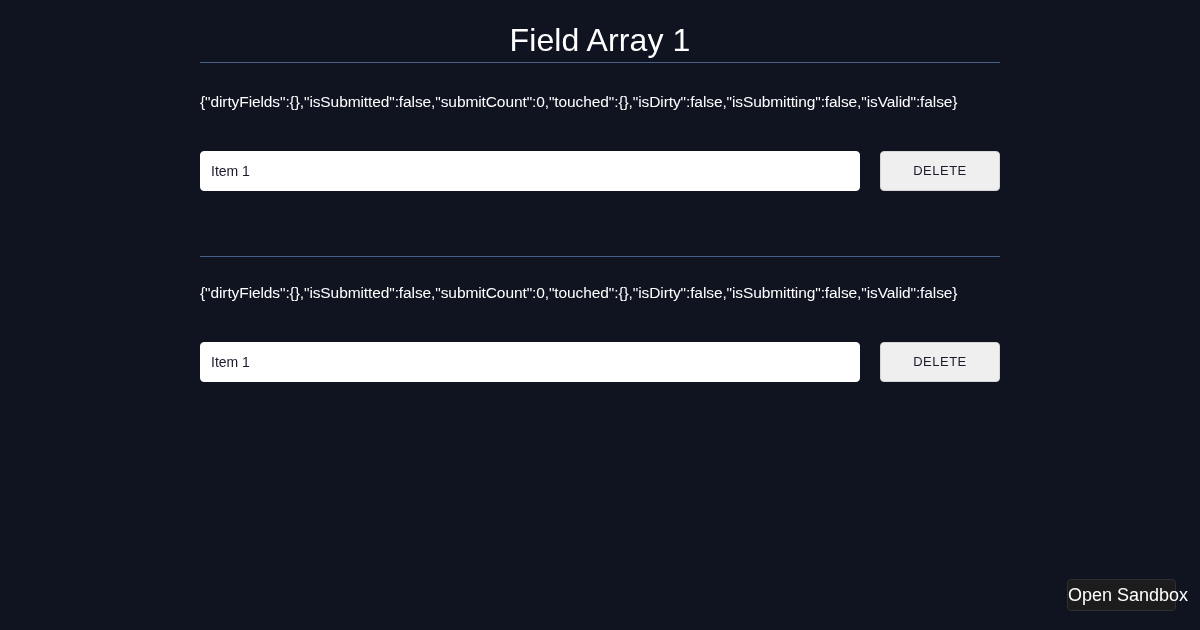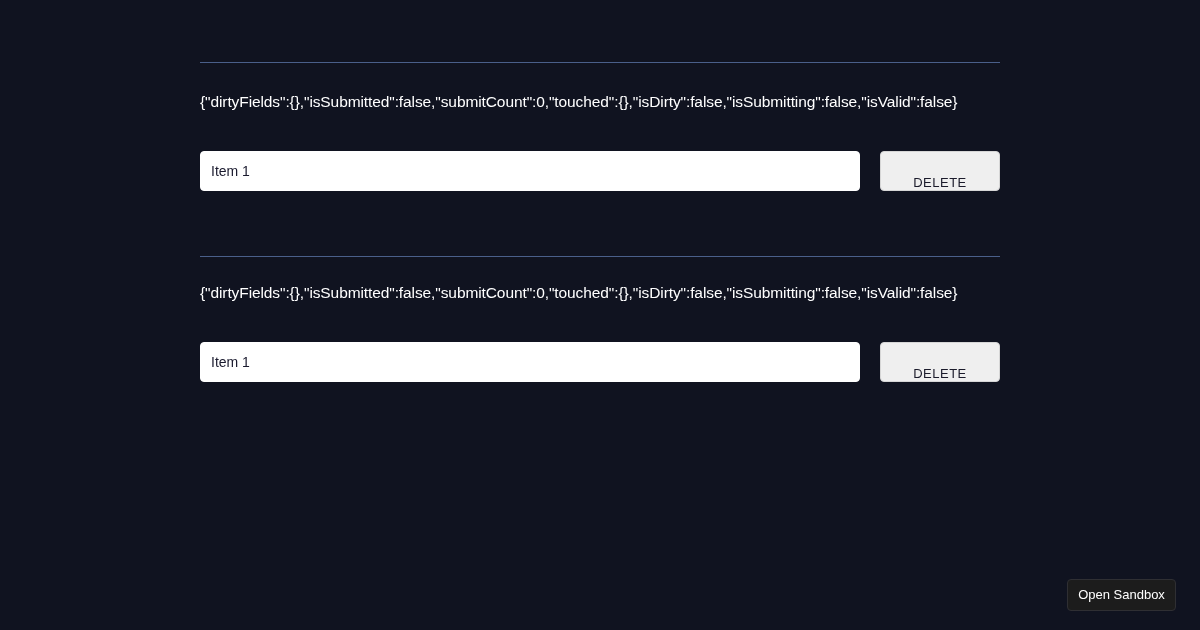--- a/index.html
+++ b/index.html
@@ -90,21 +90,21 @@
     border: 1px solid #d6d6d6;
     border-radius: 4px;
     color: #1b1b2b;
     font-size: 13px;
     font-family: "Liberation Sans", sans-serif;
     letter-spacing: 0.5px;
     text-transform: uppercase;
     cursor: pointer;
     text-align: center;
     line-height: 38px;
-    padding: 12px;
+    padding: 0;
   }
 
   
   #title-1   { position: absolute; left: 200px; top: 24px;  width: 800px; }
   #rule-1    { position: absolute; left: 200px; top: 62px;  }
   #state-1   { position: absolute; left: 200px; top: 93px;  width: 800px; }
   #row-1     { position: absolute; left: 200px; top: 151px; }
 
   #title-2   { position: absolute; left: 200px; top: 215px; width: 800px; }
   #rule-2    { position: absolute; left: 200px; top: 256px; }
@@ -115,34 +115,35 @@
     position: absolute;
     left: 1067px;
     top: 579px;
     width: 109px;
     height: 32px;
     box-sizing: border-box;
     background: #1c1c1c;
     border: 1px solid #2f2f33;
     border-radius: 4px;
     color: #ffffff;
-    font-size: 13px;
+    font-size: 18px;
     font-family: "Liberation Sans", sans-serif;
     line-height: 30px;
     text-align: center;
     cursor: pointer;
     padding: 0;
     white-space: nowrap;
   }
 </style>
 </head>
 <body>
 
 <div class="page">
 
+  <h1 id="title-1" class="section-title">Field Array 1</h1>
 
   <hr id="rule-1" class="section-rule">
 
   <p id="state-1" class="form-state-text">{"dirtyFields":{},"isSubmitted":false,"submitCount":0,"touched":{},"isDirty":false,"isSubmitting":false,"isValid":false}</p>
 
   <div id="row-1" class="field-row">
     <input class="field-input" type="text" value="Item 1" style="">
     <button class="delete-button">DELETE</button>
   </div>
 

